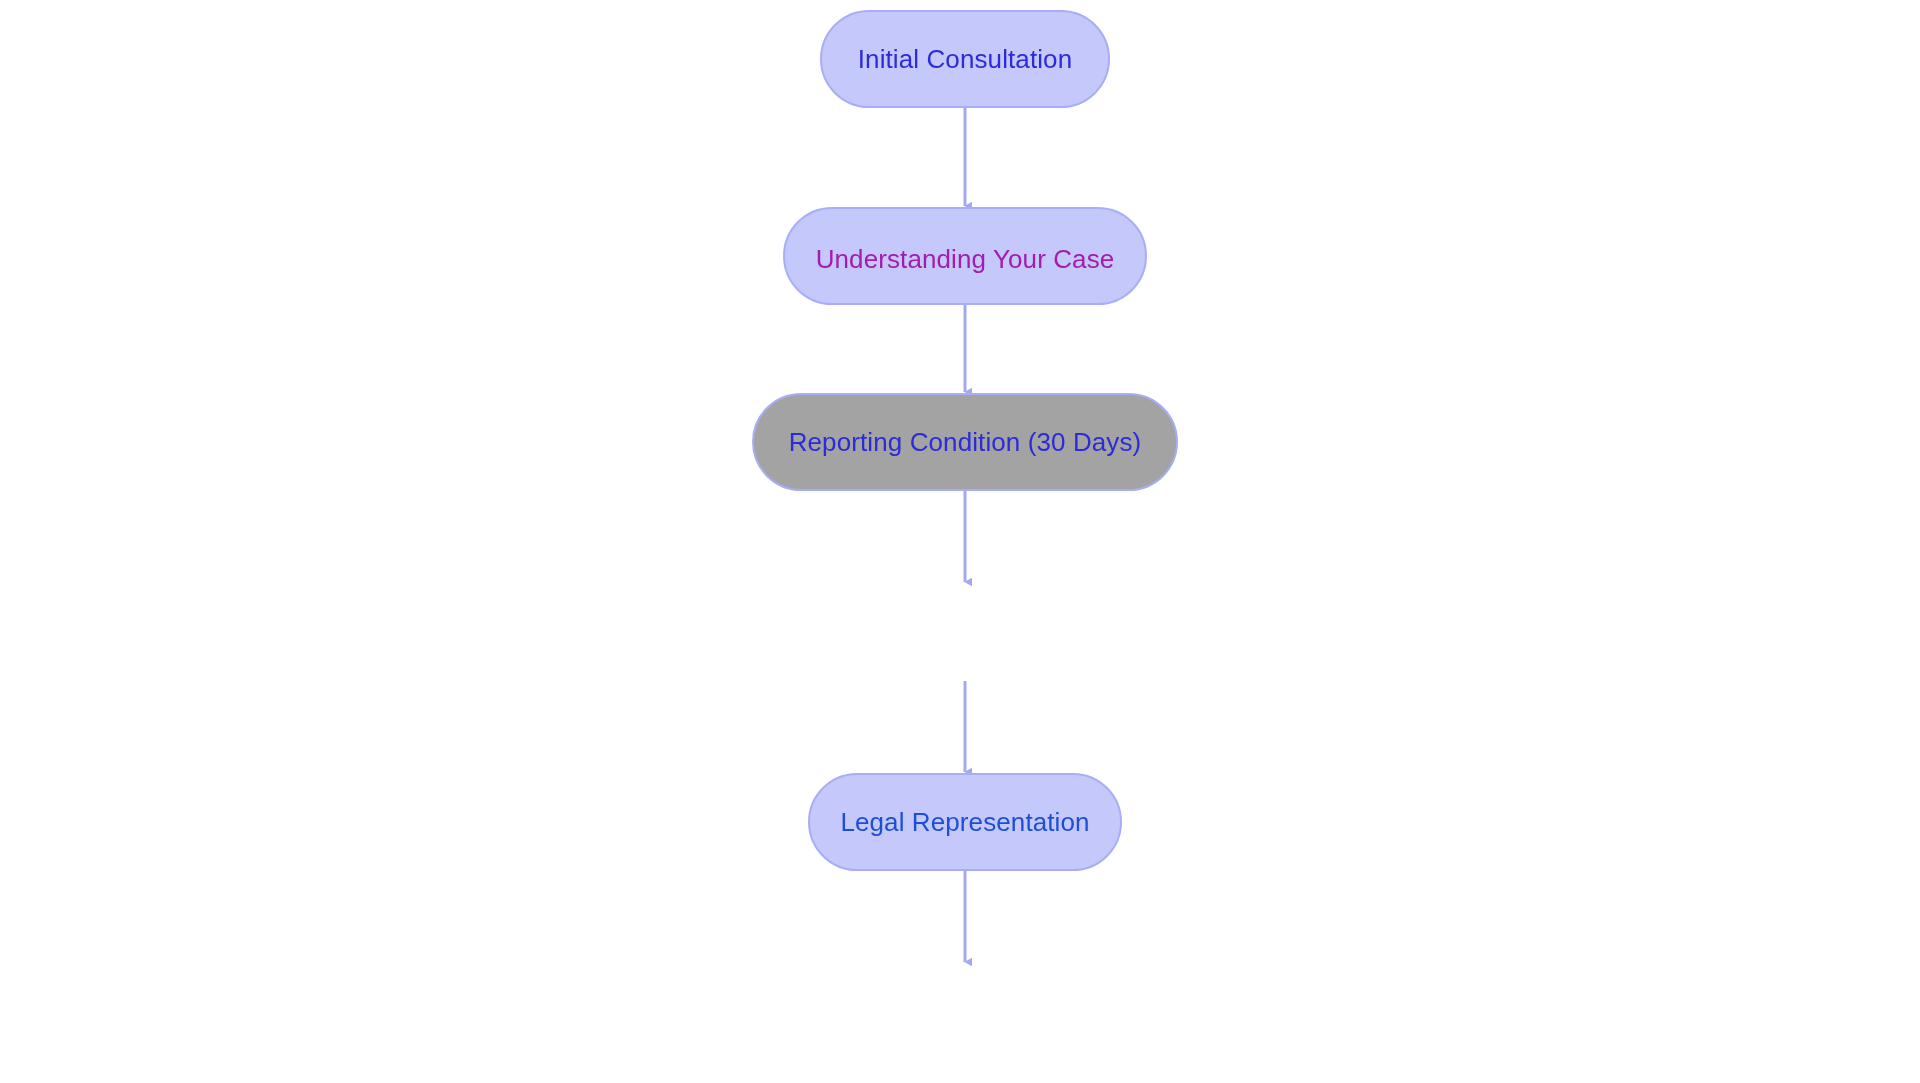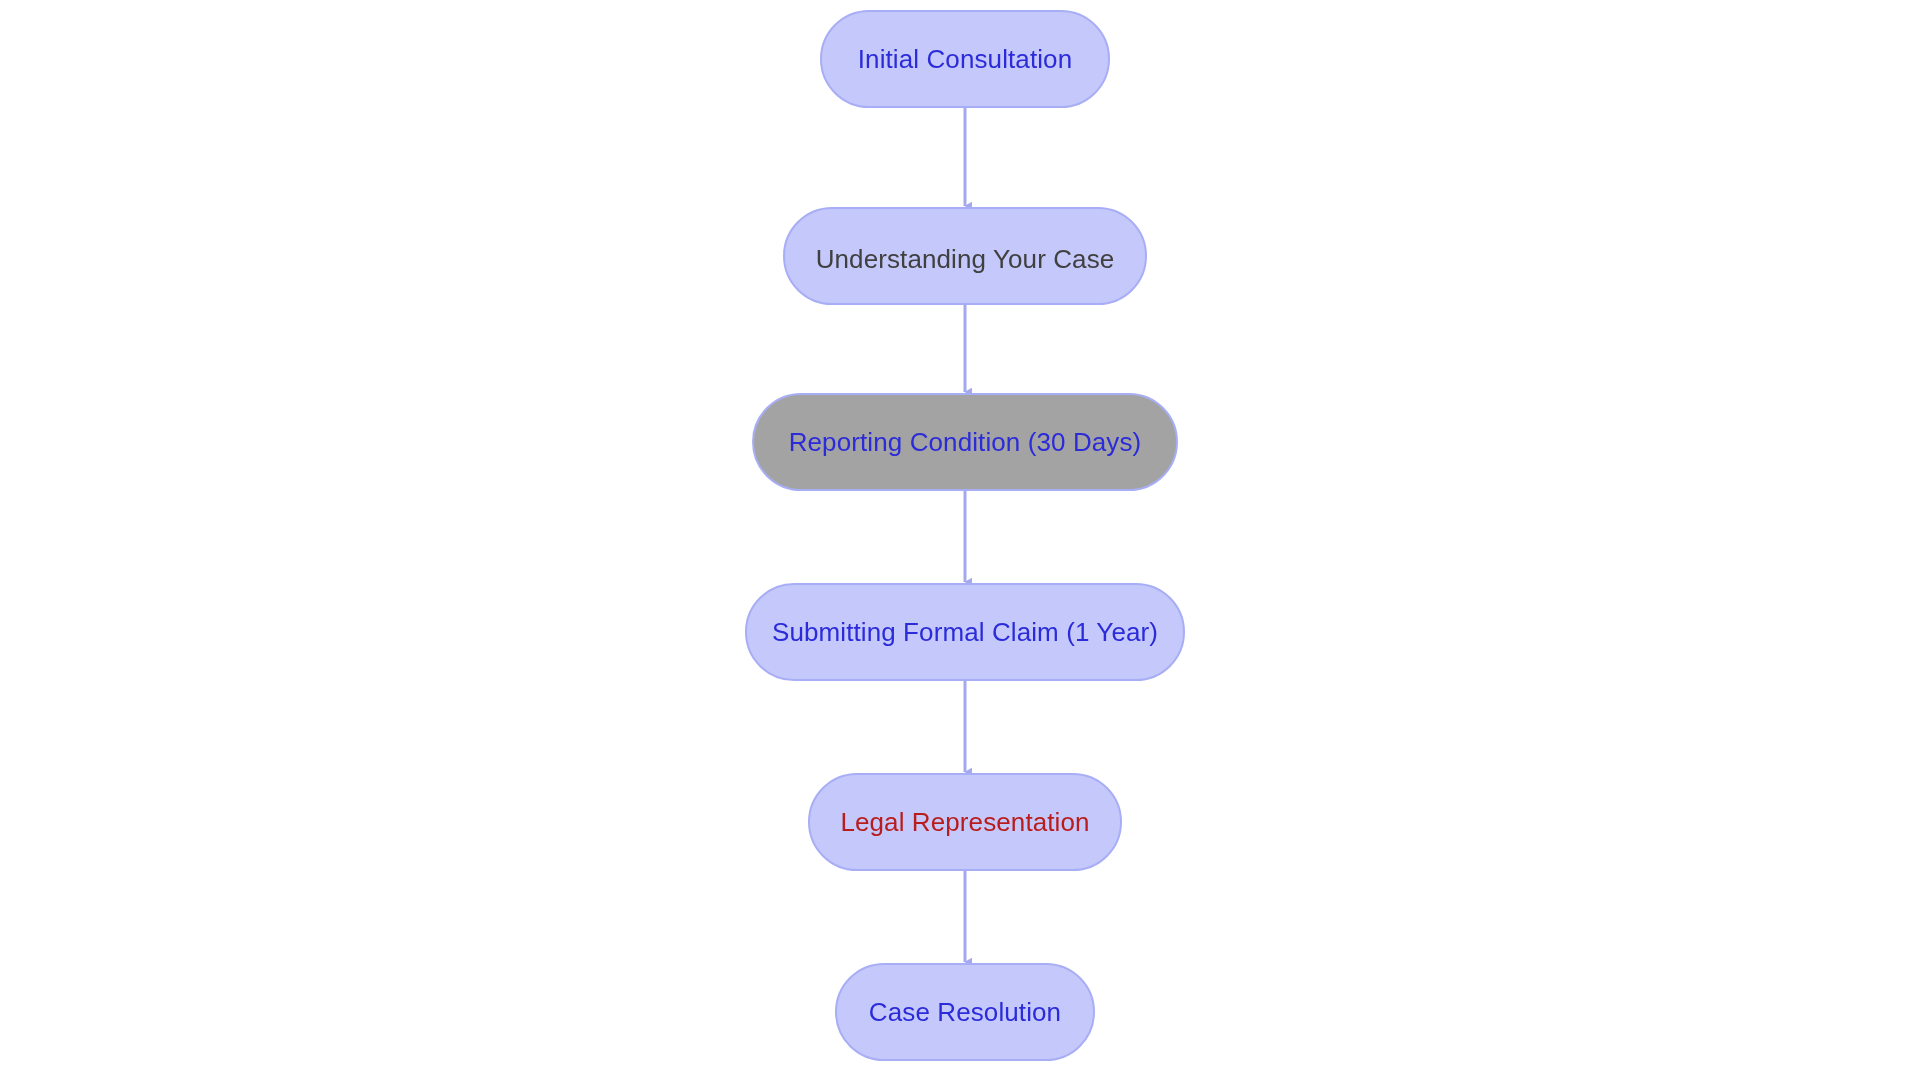--- a/index.html
+++ b/index.html
@@ -82,29 +82,23 @@
         <line x1="965" y1="681" x2="965" y2="772" stroke="#A3A8F0" stroke-width="3" marker-end="url(#arrowhead)"></line>
         <line x1="965" y1="871" x2="965" y2="962" stroke="#A3A8F0" stroke-width="3" marker-end="url(#arrowhead)"></line>
       </g>
   </svg>
 
   <div id="node-layer">
       <div class="flow-node" style="left: 820px; top: 10px; width: 290px; background: rgb(197, 200, 250); border-color: rgb(168, 174, 245);">
         <span class="flow-node-label" style="color: rgb(43, 43, 217);">Initial Consultation</span>
       </div>
       <div class="flow-node" style="left: 783px; top: 207px; width: 364px; background: rgb(197, 200, 250); border-color: rgb(168, 174, 245);">
-        <span class="flow-node-label" style="color: #404040; margin-top: 6px;">Understanding Your Case</span>
+        <span class="flow-node-label" style="color: #a21caf; margin-top: 6px;">Understanding Your Case</span>
       </div>
       <div class="flow-node" style="left: 752px; top: 393px; width: 426px; background: #a3a3a3; border-color: rgb(168, 174, 245);">
         <span class="flow-node-label" style="color: rgb(43, 43, 217);">Reporting Condition (30 Days)</span>
       </div>
-      <div class="flow-node" style="left: 745px; top: 583px; width: 440px; background: rgb(197, 200, 250); border-color: rgb(168, 174, 245);">
-        <span class="flow-node-label" style="color: rgb(43, 43, 217);">Submitting Formal Claim (1 Year)</span>
-      </div>
       <div class="flow-node" style="left: 808px; top: 773px; width: 314px; background: rgb(197, 200, 250); border-color: rgb(168, 174, 245);">
-        <span class="flow-node-label" style="color: #b91c1c;">Legal Representation</span>
-      </div>
-      <div class="flow-node" style="left: 835px; top: 963px; width: 260px; background: rgb(197, 200, 250); border-color: rgb(168, 174, 245);">
-        <span class="flow-node-label" style="color: rgb(43, 43, 217);">Case Resolution</span>
+        <span class="flow-node-label" style="color: #1d4ed8;">Legal Representation</span>
       </div>
     </div>
 
 </div>
 
 </body></html>

